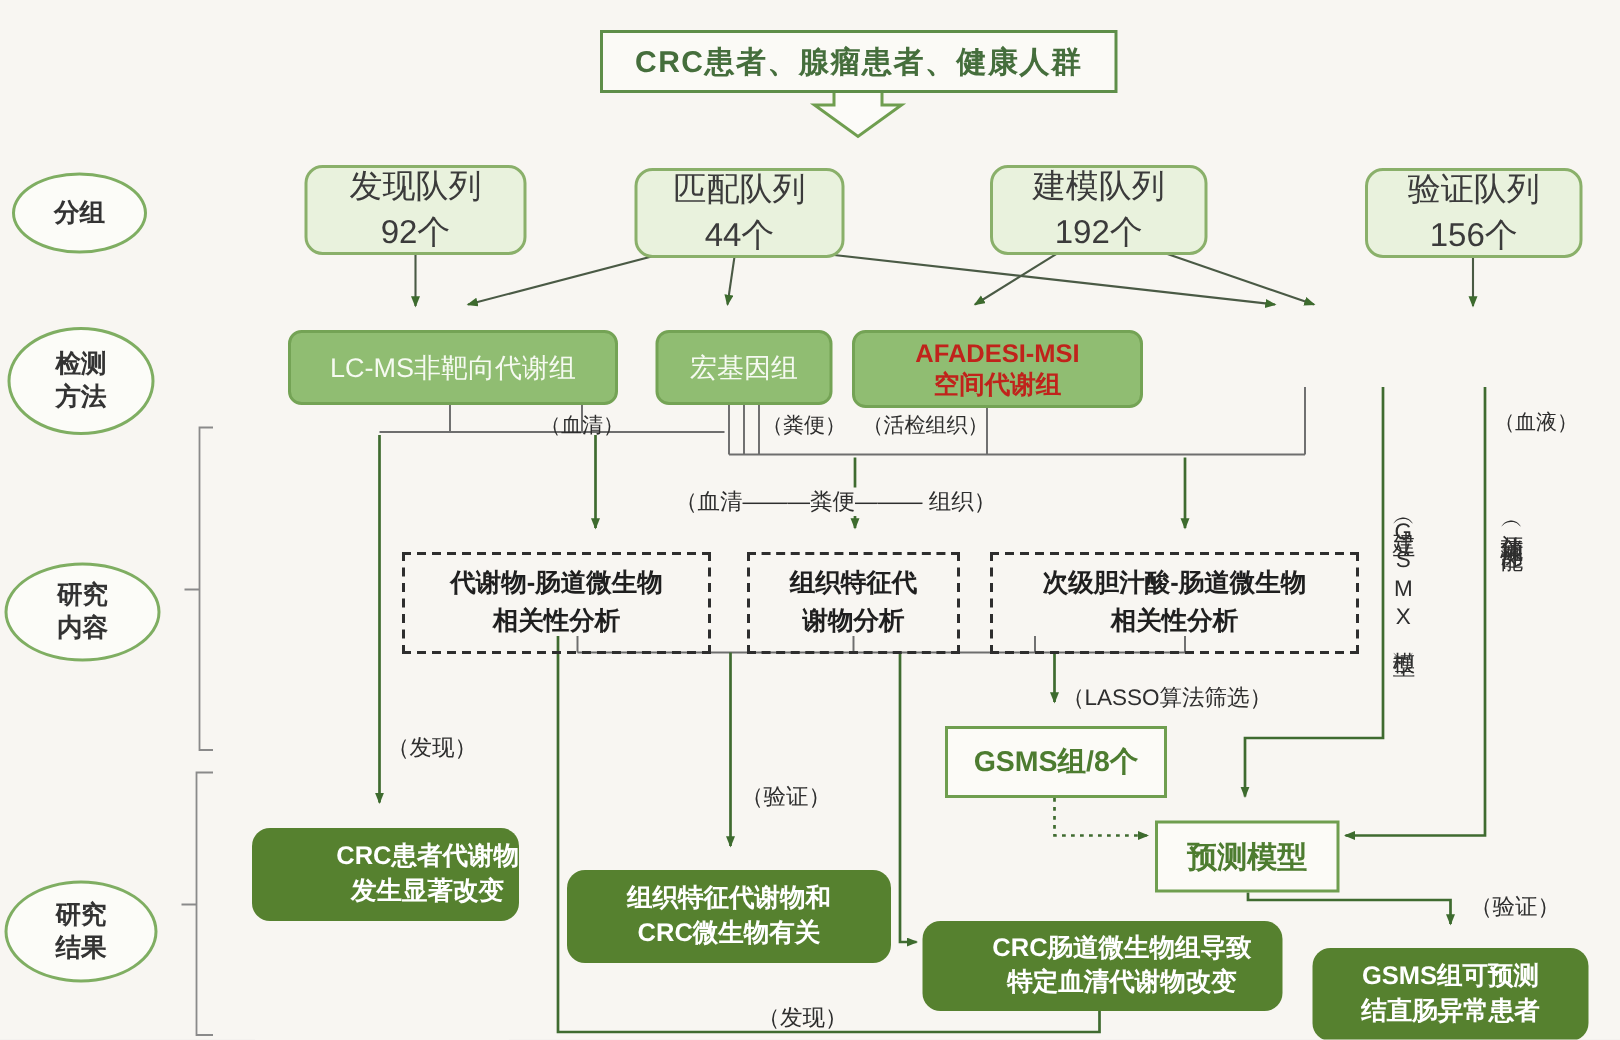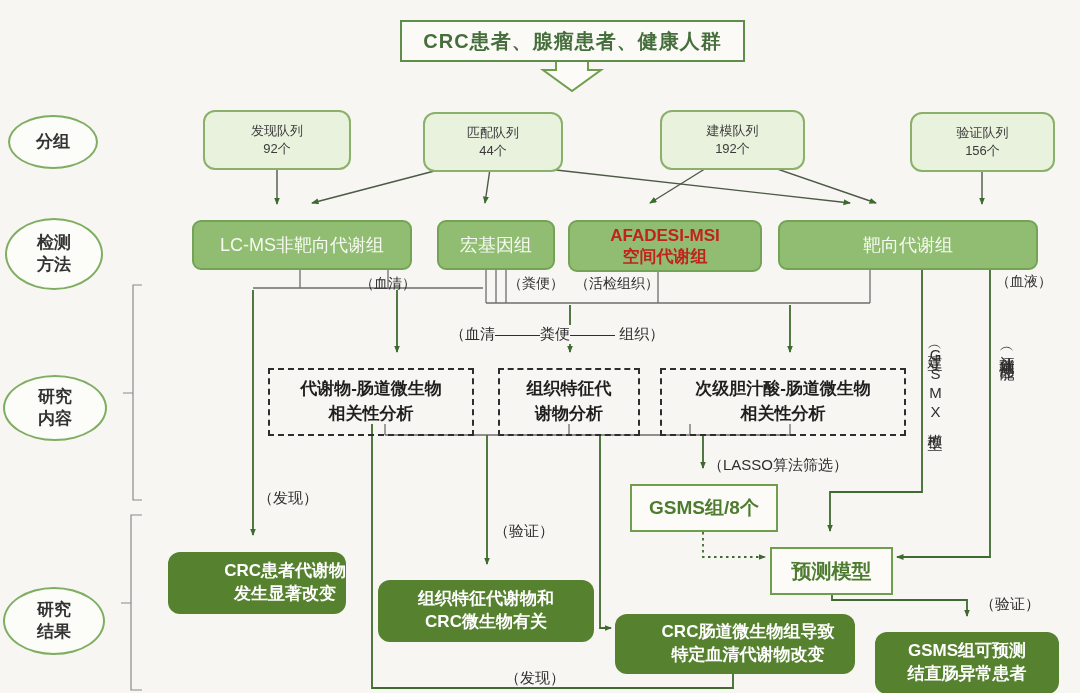--- a/index.html
+++ b/index.html
@@ -7,21 +7,21 @@
   #stage{position:relative;width:1080px;height:693px;background:#f8f6f2;overflow:hidden;}
   .abs{position:absolute;z-index:1;box-sizing:border-box;margin-top:12px;}
   .center{display:flex;align-items:center;justify-content:center;text-align:center;}
   .preline{white-space:pre-line;}
   
   .title-box{border:2px solid #5e8e49;background:#fbfaf6;color:#456e3c;font-weight:bold;
              font-size:20px;letter-spacing:1px;}
   .oval{border:2px solid #7fae62;border-radius:50%;background:#fcfcf8;color:#333;
         font-weight:bold;font-size:17px;line-height:1.3;}
   .cohort{background:#e9f2dd;border:2px solid #8ab06a;border-radius:12px;color:#3b3b3b;
-          font-size:13px;line-height:1.4;}
+          font-size:22px;line-height:1.4;}
   .method{background:#90bd72;border:2px solid #74a355;border-radius:9px;color:#f6faf1;
           font-size:18px;line-height:1.25;}
   .method-red{color:#c0231b;font-weight:bold;font-size:17px;}
   .dashedbox{border:2px dashed #2e2e2e;background:transparent;color:#1f1f1f;
              font-size:17px;font-weight:600;line-height:1.45;}
   .outline-node{background:#fcfbf7;border:2px solid #6f9e4f;color:#4d7c30;
                 font-weight:bold;font-size:19px;}
   .result{background:#56812f;border-radius:12px;color:#ffffff;font-weight:bold;
           font-size:17px;line-height:1.35;}
   .lbl{font-size:14px;color:#2e2e2e;z-index:2;}
@@ -129,23 +129,20 @@
   <div class="abs center method" style="left:192px;top:208px;width:220px;height:50px;">
     <span>LC-MS非靶向代谢组</span>
   </div>
   <div class="abs center method" style="left:437px;top:208px;width:118px;height:50px;">
     <span>宏基因组</span>
   </div>
   <div class="abs center method" style="left:568px;top:208px;width:194px;height:52px;">
     <span class="preline method-red">AFADESI-MSI
 空间代谢组</span>
   </div>
-  <div class="abs center method" style="left:778px;top:208px;width:260px;height:50px;">
-    <span>靶向代谢组</span>
-  </div>
 
   <div class="abs lbl" style="left:360px;top:263px;">
     <span>（血清）</span>
   </div>
   <div class="abs lbl" style="left:508px;top:263px;text-align:right;">
     <span>（粪便）</span>
   </div>
   <div class="abs lbl" style="left:575px;top:263px;">
     <span>（活检组织）</span>
   </div>

